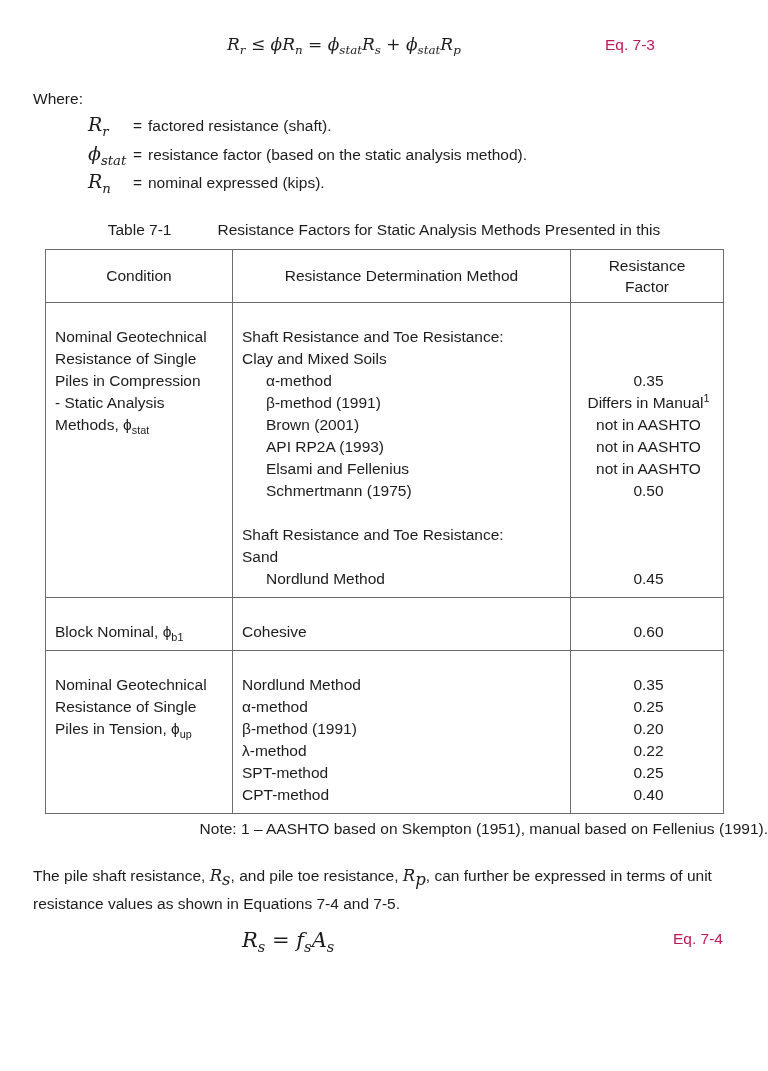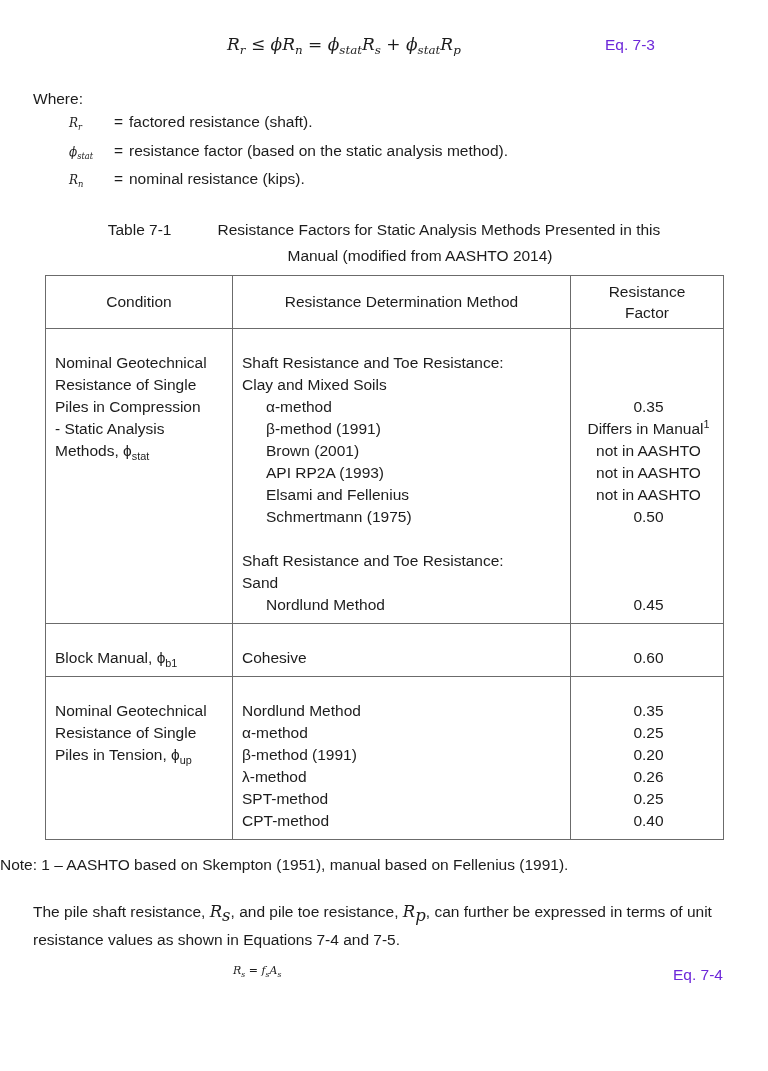--- a/index.html
+++ b/index.html
@@ -14,52 +14,52 @@
   .math span { font-style:normal; }
   .mi { font-family:"DejaVu Serif", serif; font-style:italic !important; }
   sub, sup { line-height:0; font-size:0.7em; }
   sub.mi { font-style:italic; }
 
   
   .eqrow { position:relative; height:26px; }
   .eqrow-top { margin-top:34px;text-decoration:underline; }
   .eq-formula { position:absolute; top:0; }
   .eq1-pos { left:227px; }
-  .eq2-pos { left:233px; font-size:11px; }
-  .eq-label { position:absolute; top:2px; font-size:15.5px; color:#6d28d9; }
+  .eq2-pos { left:242px; font-size:21px; }
+  .eq-label { position:absolute; top:2px; font-size:15.5px; color:#be185d; }
   .eq1-label-pos { left:605px; }
   .eq2-label-pos { left:673px; }
 
   
   .where { margin-top:28px; margin-left:33px; }
   .where-label { line-height:22px; }
   .defs { margin-top:3px; }
   .defrow { display:flex; align-items:baseline; height:28.5px; }
-  .defsym { margin-left:36px; width:45px; font-size:12px; }
+  .defsym { margin-left:55px; width:45px; font-size:19px; }
   .defeq { width:15px; }
   .deftext { }
 
   
   .caption { margin-top:18px; line-height:26px; }
   .caption-l1 { display:flex; justify-content:center;text-align:right; }
   .caption-label { margin-right:46px; }
   .caption-l2 { text-align:center; margin-left:72px; }
 
   
   table.rtable { border-collapse:collapse; margin:6px 0 0 45px; table-layout:fixed; width:678px; }
   table.rtable th, table.rtable td { border:1px solid #6b6b6b; font-weight:normal; vertical-align:top; padding:23px 6px 7px 9px; }
   table.rtable th { height:48px; vertical-align:middle; text-align:center; padding:2px 4px; }
   .th-narrow { max-width:100px; margin:0 auto; line-height:21px; }
   .ln { line-height:22px; white-space:nowrap; }
   .ln.ind { padding-left:24px; }
   td.col-factor { text-align:center; padding-left:4px; padding-right:4px; }
   td.col-factor .ln { white-space:normal; }
 
   
-  .note { margin-top:14px; text-align:left; line-height:22px; }
+  .note { margin-top:4px; text-align:right; line-height:22px;padding-left:41px; }
 
   
   .para { margin-top:22px; margin-left:33px; width:712px; line-height:28px; }
   .para .mi { font-size:16.5px; }
 
   .eqrow-bottom { margin-top:10px; }
 </style>
 </head>
 <body>
 
@@ -79,31 +79,30 @@
         <span class="deftext">factored resistance (shaft).</span>
       </div>
       <div class="defrow">
         <span class="defsym math"><span class="mi">ϕ</span><sub class="mi">stat</sub></span>
         <span class="defeq">=</span>
         <span class="deftext">resistance factor (based on the static analysis method).</span>
       </div>
       <div class="defrow">
         <span class="defsym math"><span class="mi">R</span><sub class="mi">n</sub></span>
         <span class="defeq">=</span>
-        <span class="deftext">nominal resistance (kips).</span>
+        <span class="deftext">nominal expressed (kips).</span>
       </div>
     </div>
   </div>
 
   <div class="caption">
     <div class="caption-l1">
       <span class="caption-label">Table 7-1</span>
       <span>Resistance Factors for Static Analysis Methods Presented in this</span>
     </div>
-    <div class="caption-l2">Manual (modified from AASHTO 2014)</div>
   </div>
 
   <table class="rtable">
     <colgroup>
       <col style="width:187px">
       <col style="width:338px">
       <col style="width:153px">
     </colgroup>
     <thead>
       <tr>
@@ -147,21 +146,21 @@
             <div class="ln"><span>not in AASHTO</span></div>
             <div class="ln"><span>0.50</span></div>
             <div class="ln">&nbsp;</div>
             <div class="ln">&nbsp;</div>
             <div class="ln">&nbsp;</div>
             <div class="ln"><span>0.45</span></div>
           </td>
         </tr>
         <tr>
           <td class="col-condition">
-            <div class="ln"><span>Block Manual, ϕ</span><sub>b1</sub></div>
+            <div class="ln"><span>Block Nominal, ϕ</span><sub>b1</sub></div>
           </td>
           <td class="col-method">
             <div class="ln"><span>Cohesive</span></div>
           </td>
           <td class="col-factor">
             <div class="ln"><span>0.60</span></div>
           </td>
         </tr>
         <tr>
           <td class="col-condition">
@@ -174,21 +173,21 @@
             <div class="ln"><span>α-method</span></div>
             <div class="ln"><span>β-method (1991)</span></div>
             <div class="ln"><span>λ-method</span></div>
             <div class="ln"><span>SPT-method</span></div>
             <div class="ln"><span>CPT-method</span></div>
           </td>
           <td class="col-factor">
             <div class="ln"><span>0.35</span></div>
             <div class="ln"><span>0.25</span></div>
             <div class="ln"><span>0.20</span></div>
-            <div class="ln"><span>0.26</span></div>
+            <div class="ln"><span>0.22</span></div>
             <div class="ln"><span>0.25</span></div>
             <div class="ln"><span>0.40</span></div>
           </td>
         </tr>
       </tbody>
   </table>
 
   <div class="note">Note: 1 – AASHTO based on Skempton (1951), manual based on Fellenius (1991).</div>
 
   <div class="para"><span>The pile shaft resistance, </span><span class="mi">R</span><sub class="mi">s</sub><span>, and pile toe resistance, </span><span class="mi">R</span><sub class="mi">p</sub><span>, can further be expressed in terms of unit resistance values as shown in Equations 7-4 and 7-5.</span></div>

